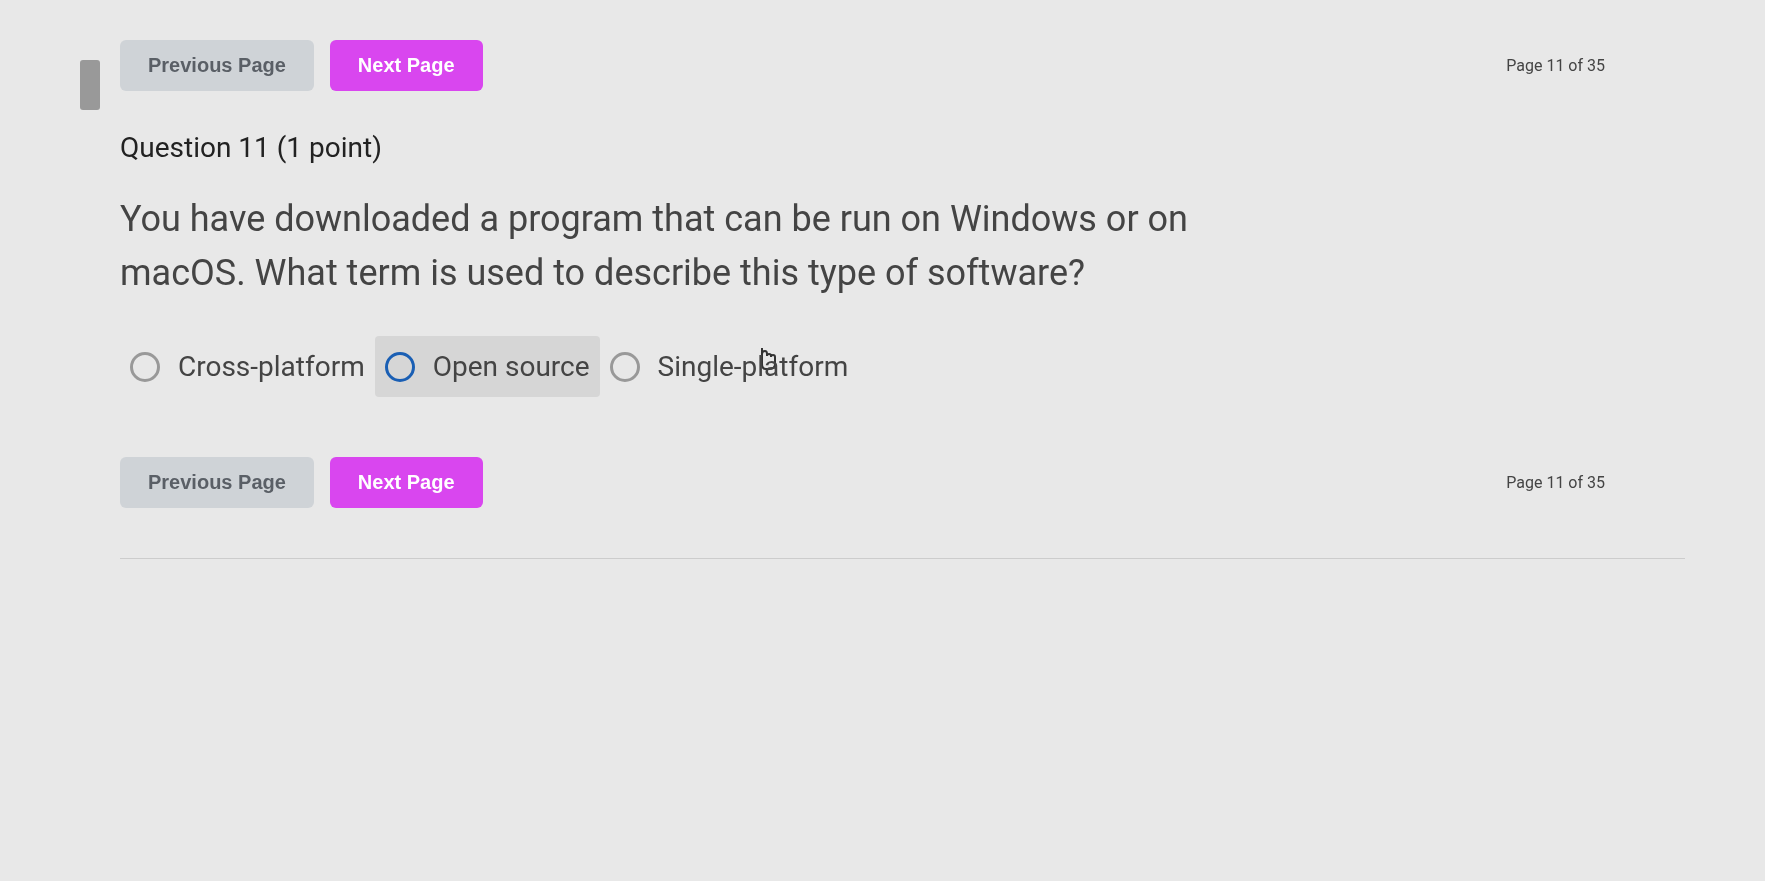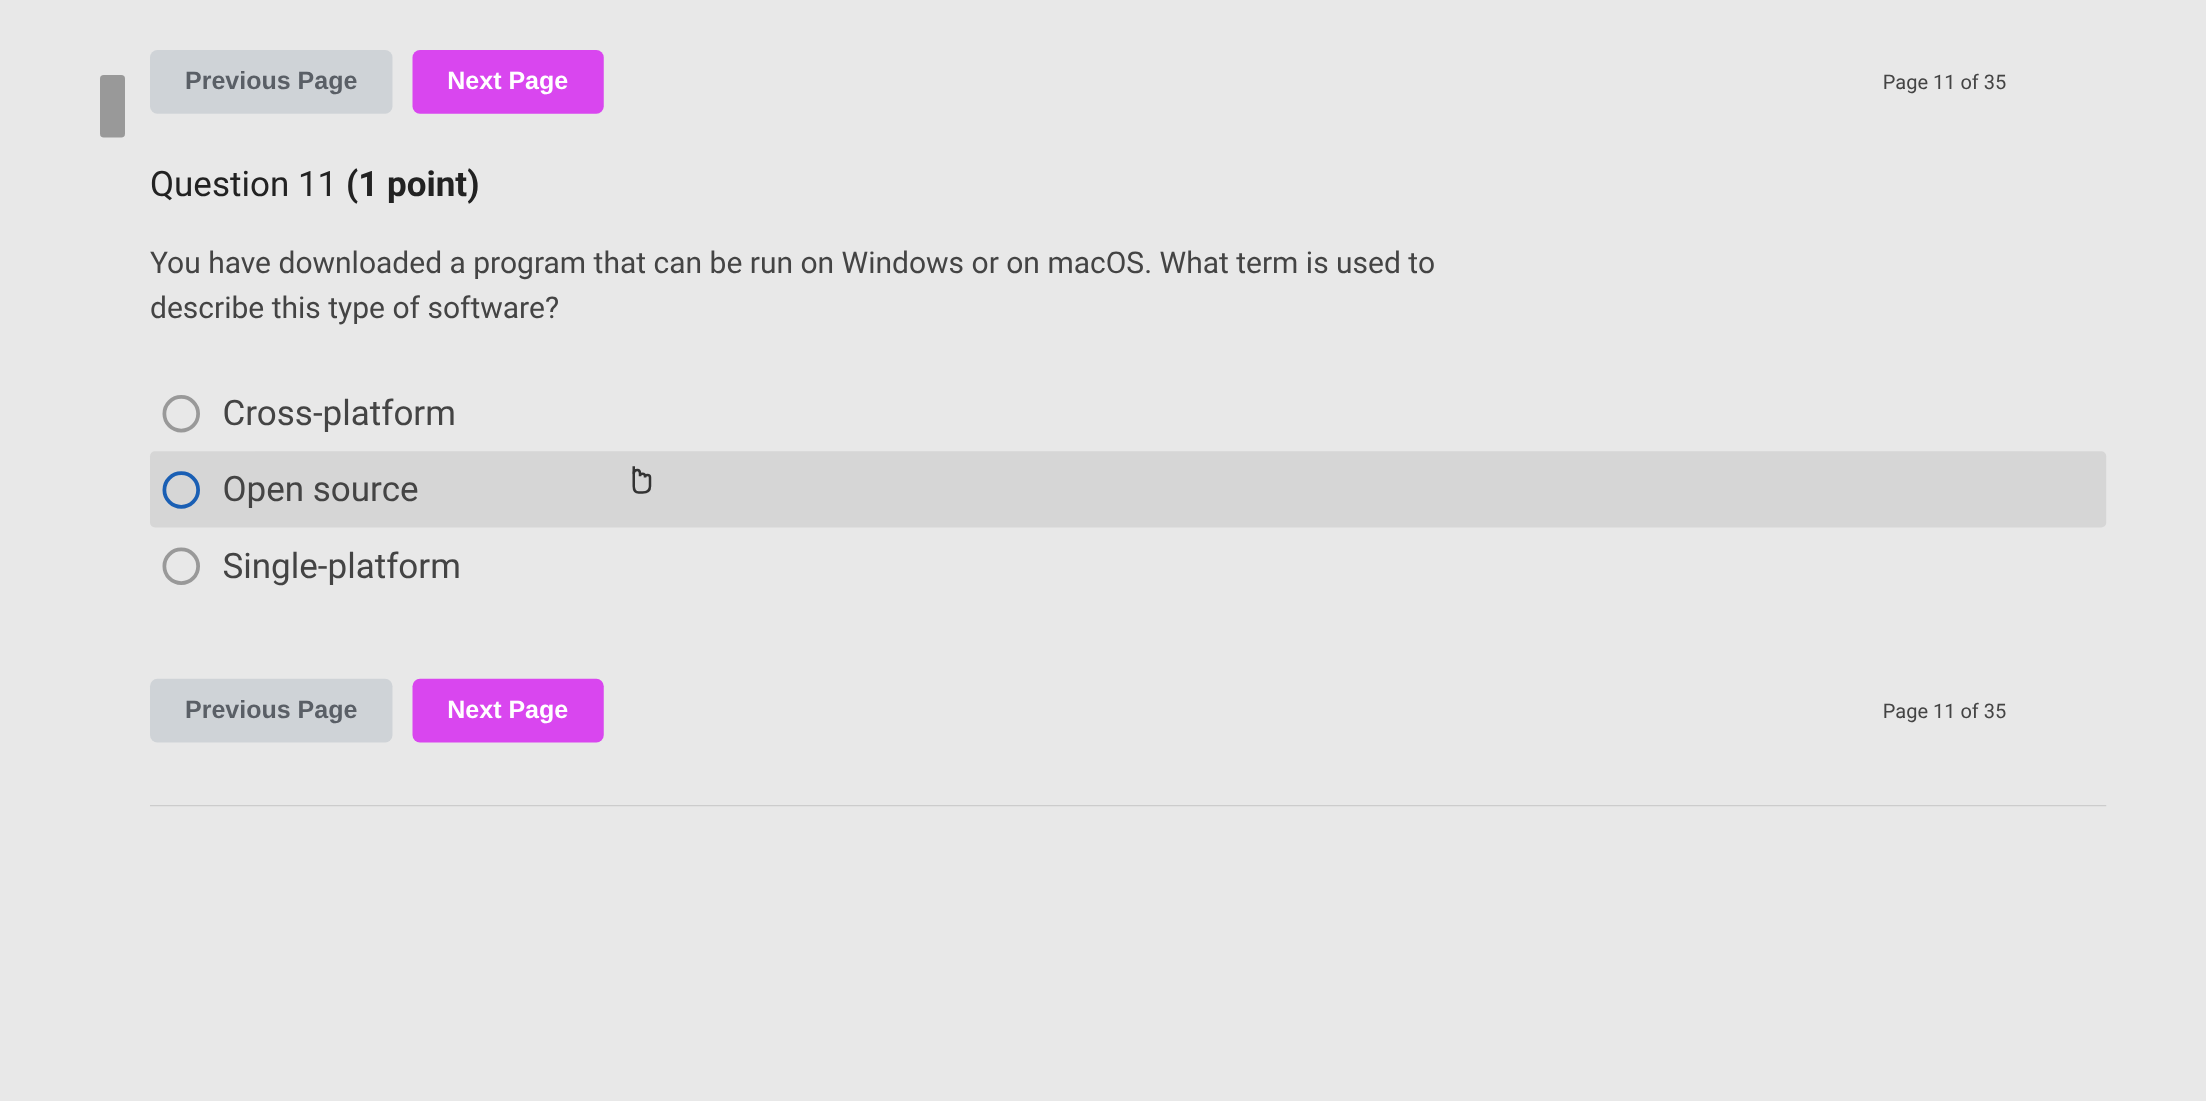--- a/index.html
+++ b/index.html
@@ -58,32 +58,31 @@
     }
     .question-header {
       font-size: 28px;
       margin-bottom: 28px;
       color: #222;
     }
     .question-header .qnum {
       font-weight: 400;
     }
     .question-header .qpoints {
-      font-weight: 700;
+      font-weight: 400;
     }
     .question-text {
-      font-size: 24px;
+      font-size: 36px;
       color: #444;
       line-height: 1.5;
       margin-bottom: 36px;
       max-width: 1100px;
     }
     .options {
       display: flex;
-      flex-direction: column;
       gap: 0;
       margin-bottom: 60px;
     }
     .option {
       display: flex;
       align-items: center;
       gap: 18px;
       padding: 14px 10px;
       font-size: 28px;
       color: #444;

